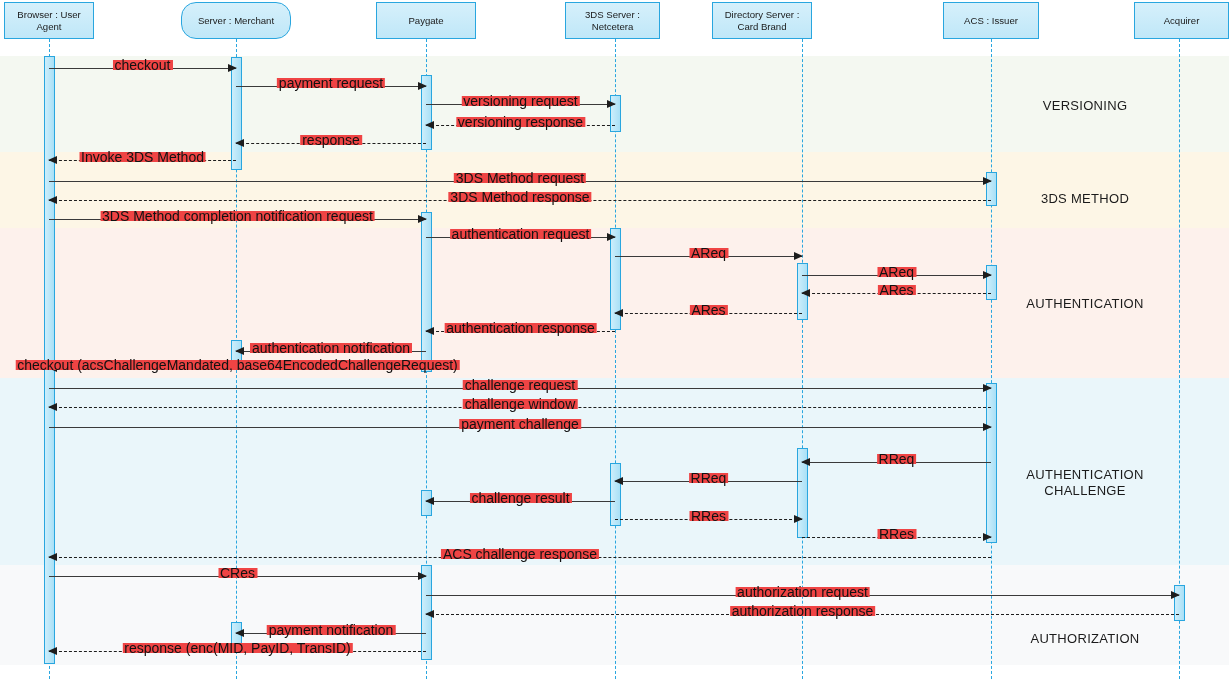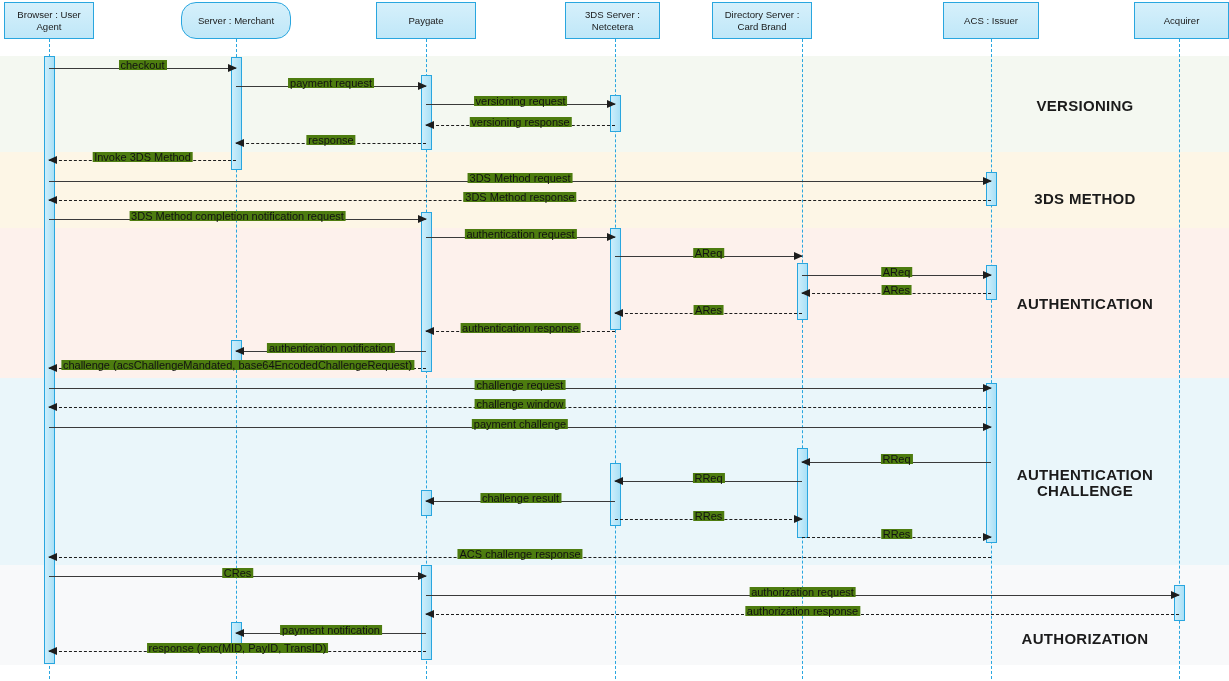--- a/index.html
+++ b/index.html
@@ -1,21 +1,21 @@
 <!DOCTYPE html>
 <html><head>
 <meta charset="utf-8">
 <style>
   html,body{margin:0;padding:0;background:#ffffff;}
   body{font-family:"Liberation Sans",sans-serif;}
   #canvas{position:relative;width:1229px;height:681px;overflow:hidden;background:#fff;}
 
   
   .band{position:absolute;left:0;width:1229px;}
-  .band-label{position:absolute;width:200px;text-align:center;font-weight:bold;font-size:15px;color:#1b1b1b;letter-spacing:.3px;line-height:16px;}
+  .band-label{position:absolute;width:200px;text-align:center;font-weight:normal;font-size:13px;color:#1b1b1b;letter-spacing:.3px;line-height:16px;}
 
   
   .actor{position:absolute;top:2px;height:37px;border:1.6px solid #29a6df;background:linear-gradient(#d6f0fb,#bfe7f8);
          display:flex;align-items:center;justify-content:center;text-align:center;
          font-size:9.6px;color:#1a1a1a;line-height:11.5px;box-sizing:border-box;}
 
   
   .lifeline{position:absolute;top:39px;width:0;border-left:1.6px dashed #29a6df;height:640px;}
 
   
@@ -23,21 +23,21 @@
 
   
   .msg{position:absolute;height:0;}
   .msg .line{position:absolute;left:0;top:0;height:0;width:100%;}
   .msg.solid .line{border-top:1.35px solid #3a3a3a;}
   .msg.dashed .line{border-top:1.45px dashed #1d1d1d;}
   .msg .head{position:absolute;top:-4.5px;width:0;height:0;border-top:4.5px solid transparent;border-bottom:4.5px solid transparent;}
   .msg.right .head{right:-1px;border-left:9px solid #1d1d1d;}
   .msg.left  .head{left:-1px;border-right:9px solid #1d1d1d;}
   .msg .lbl{position:absolute;top:-8px;left:50%;transform:translateX(-50%);
-            background:#4d7c0f;padding:0 2px;font-size:11px;color:#121212;white-space:nowrap;line-height:10px;}
+            background:#ef4444;padding:0 2px;font-size:14px;color:#121212;white-space:nowrap;line-height:10px;}
 </style>
 </head>
 <body>
 
 <div id="canvas">
   <div id="bands-layer">
       <div class="band" style="top: 56px; height: 96px; background: rgb(244, 248, 241);"></div>
       <div class="band" style="top: 152px; height: 76px; background: rgb(253, 246, 230);"></div>
       <div class="band" style="top: 228px; height: 150px; background: rgb(253, 241, 236);"></div>
       <div class="band" style="top: 378px; height: 187px; background: rgb(234, 246, 250);"></div>
@@ -155,21 +155,21 @@
         <div class="lbl">authentication response</div>
       </div>
       <div class="msg solid left" style="left: 236px; width: 190px; top: 351px;">
         <div class="line"></div>
         <div class="head"></div>
         <div class="lbl">authentication notification</div>
       </div>
       <div class="msg dashed left" style="left: 49px; width: 377px; top: 368px;">
         <div class="line"></div>
         <div class="head"></div>
-        <div class="lbl">challenge (acsChallengeMandated, base64EncodedChallengeRequest)</div>
+        <div class="lbl">checkout (acsChallengeMandated, base64EncodedChallengeRequest)</div>
       </div>
       <div class="msg solid right" style="left: 49px; width: 942px; top: 388px;">
         <div class="line"></div>
         <div class="head"></div>
         <div class="lbl">challenge request</div>
       </div>
       <div class="msg dashed left" style="left: 49px; width: 942px; top: 407px;">
         <div class="line"></div>
         <div class="head"></div>
         <div class="lbl">challenge window</div>

